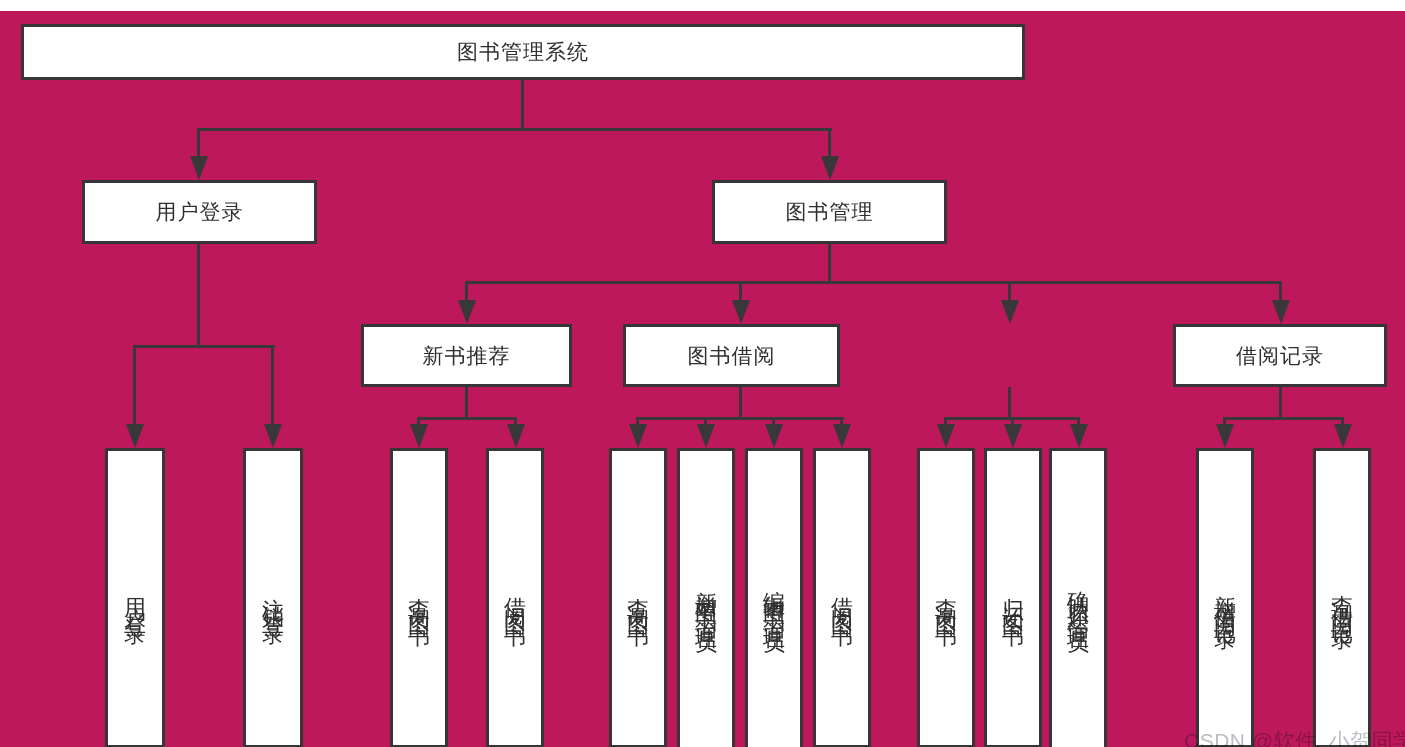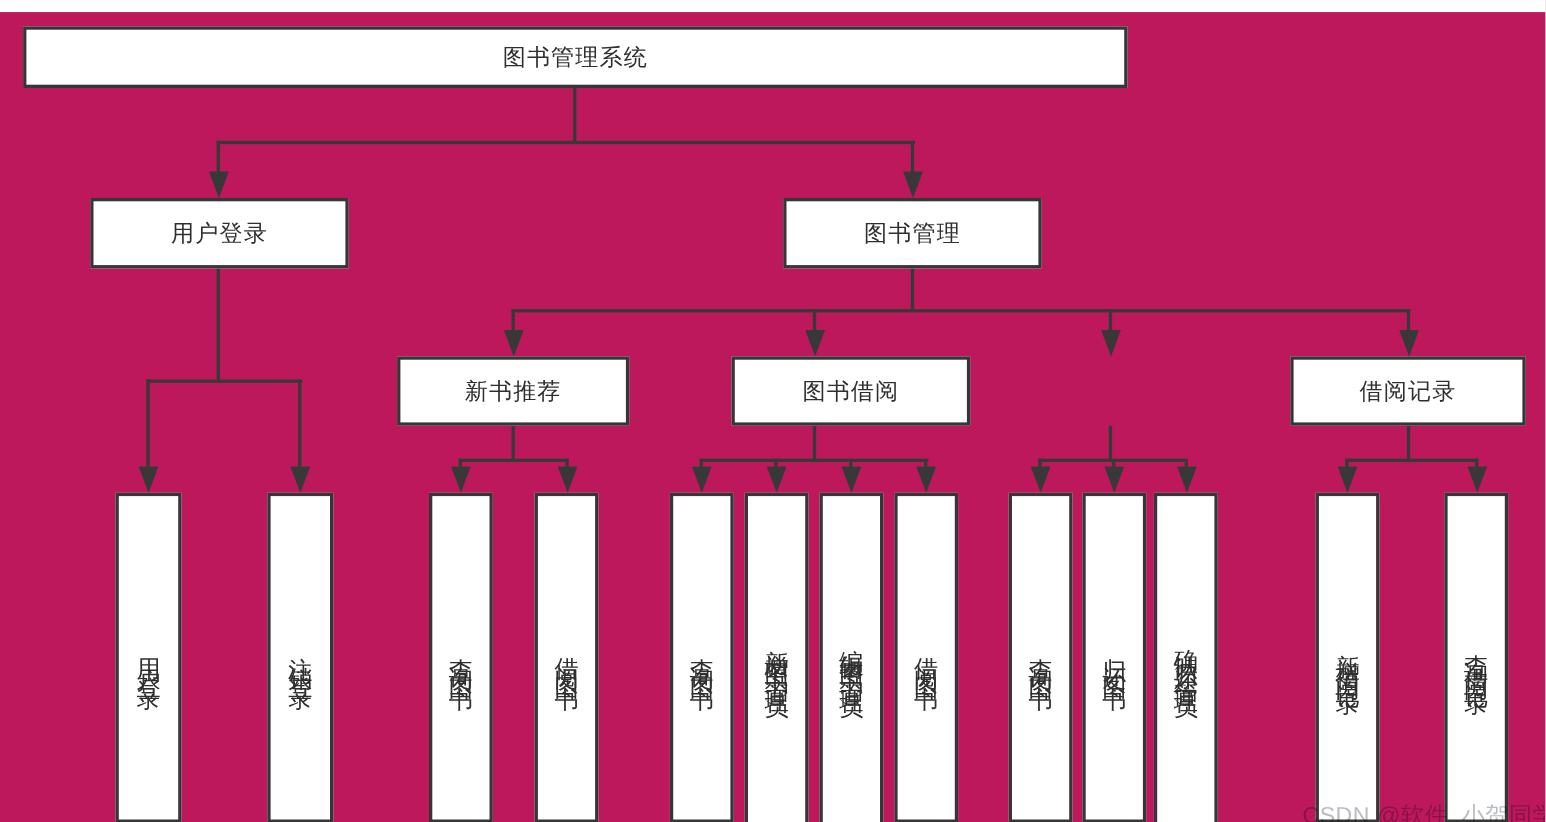--- a/index.html
+++ b/index.html
@@ -99,21 +99,21 @@
   <div class="line" style="left:739px; top:270px; width:3px; height:21px;"></div>
   <div class="ah" style="left:732px; top:289px;"></div>
   <div class="line" style="left:1008px; top:270px; width:3px; height:21px;"></div>
   <div class="ah" style="left:1001px; top:289px;"></div>
   <div class="line" style="left:1279px; top:270px; width:3px; height:21px;"></div>
   <div class="ah" style="left:1272px; top:289px;"></div>
 
   <div class="box" style="left:361px; top:313px; width:211px; height:63px;text-align:right;">
     <span class="hlabel">新书推荐</span>
   </div>
-  <div class="box" style="left:665px; top:313px; width:217px; height:63px;">
+  <div class="box" style="left:623px; top:313px; width:217px; height:63px;">
     <span class="hlabel">图书借阅</span>
   </div>
   <div class="box" style="left:1173px; top:313px; width:214px; height:63px;">
     <span class="hlabel">借阅记录</span>
   </div>
 
   <div class="line" style="left:465px; top:376px; width:3px; height:32px;"></div>
   <div class="line" style="left:417px; top:406px; width:100px; height:3px;"></div>
   <div class="line" style="left:417px; top:406px; width:3px; height:10px;"></div>
   <div class="ah" style="left:410px; top:413px;"></div>

